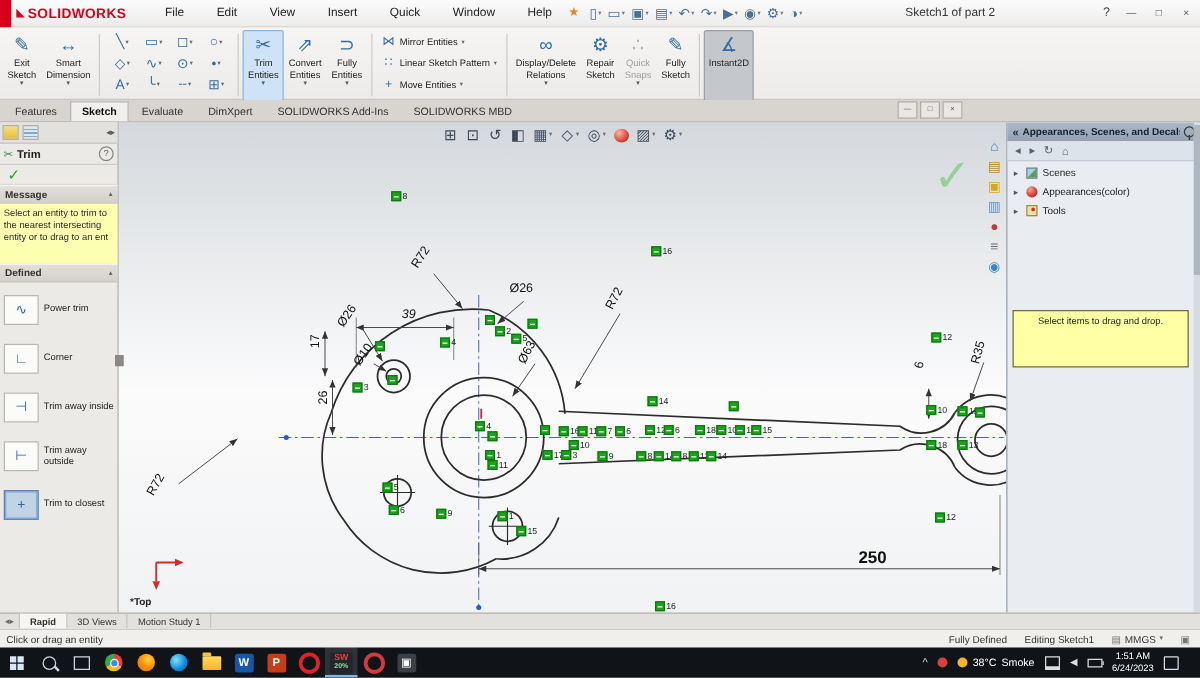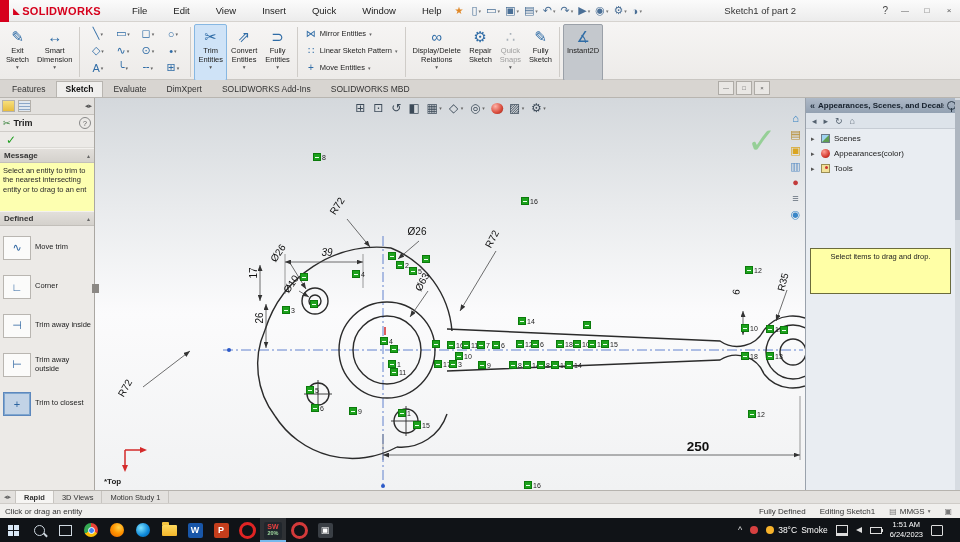--- a/index.html
+++ b/index.html
@@ -501,21 +501,21 @@
       <div class="pm-sec-h">
         <span>Defined</span>
         <span class="caret">▴</span>
       </div>
       <div class="pm-opts">
 
           <div class="opt">
             <span class="opt-ic">
               <span class="og">∿</span>
             </span>
-            <span class="opt-label">Move trim</span>
+            <span class="opt-label">Power trim</span>
           </div>
 
           <div class="opt">
             <span class="opt-ic">
               <span class="og">∟</span>
             </span>
             <span class="opt-label">Corner</span>
           </div>
 
           <div class="opt">

